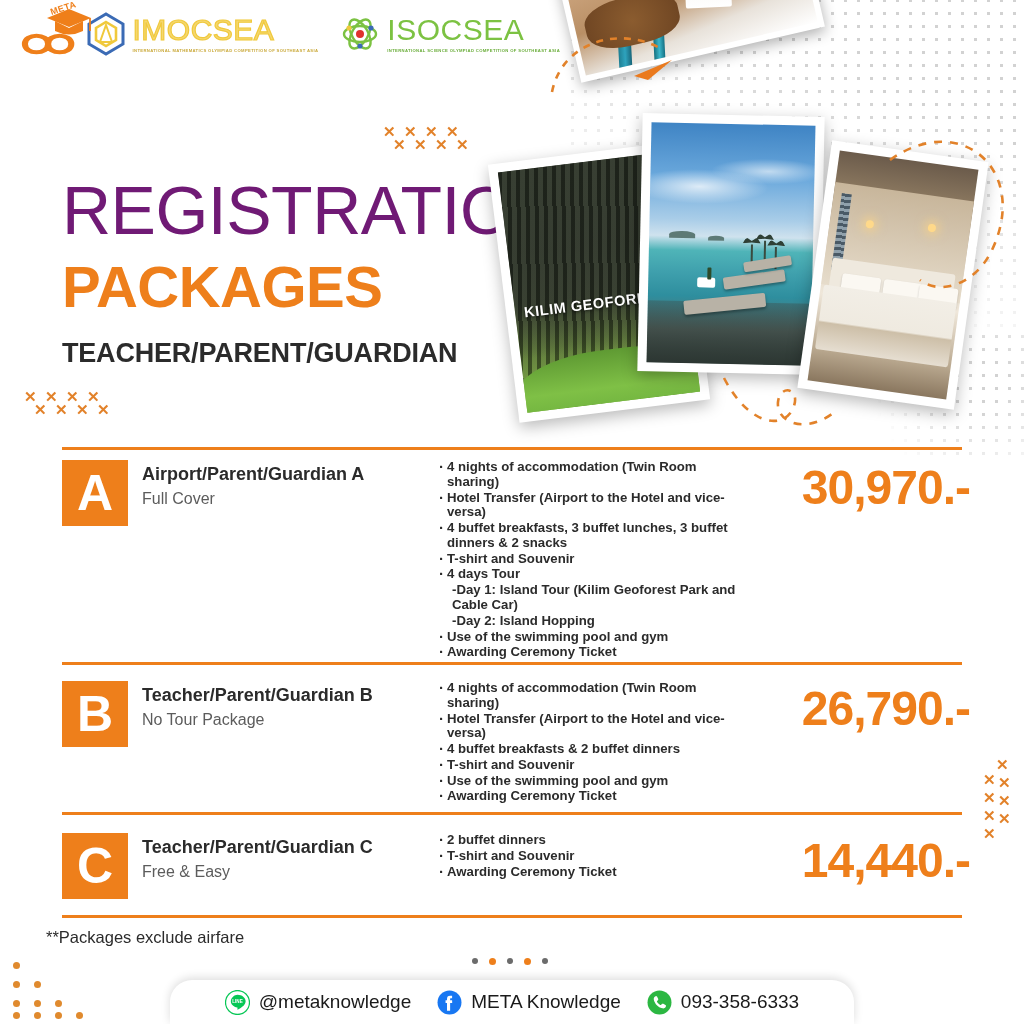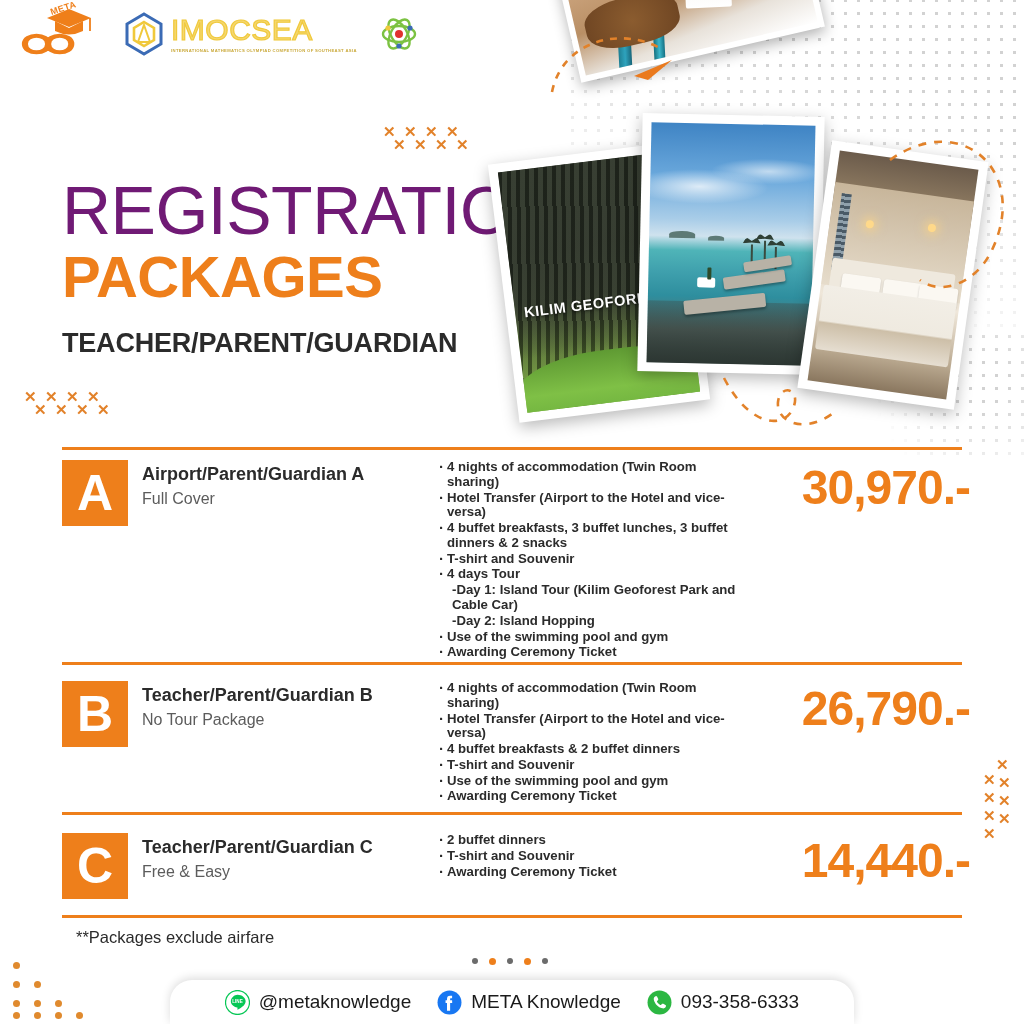--- a/index.html
+++ b/index.html
@@ -83,21 +83,21 @@
   .brand-sub.isoc { color: #6aad3a; }
 
   
   .title-block { position: absolute; left: 62px; top: 176px; }
   .t-line1 {
     font-size: 68px; font-weight: 400; color: #701a75;
     letter-spacing: -0.5px; line-height: 1.02;
   }
   .t-line2 {
     font-size: 58px; font-weight: 800; color: #ee7f1b;
-    letter-spacing: -0.5px; line-height: 1.05; margin-top: 2px;
+    letter-spacing: -0.5px; line-height: 1.05; margin-top: 12px;
   }
   .t-line3 {
     font-size: 27px; font-weight: 800; color: #2b2b2b;
     letter-spacing: -0.2px; margin-top: 20px;
   }
 
   
   .photo {
     position: absolute;
     background: #fff;
@@ -220,21 +220,21 @@
   }
   .feat li.sub { padding-left: 14px; }
   .feat li.sub::before { content: ""; }
   .price {
     position: absolute; right: -8px; top: 0;
     font-size: 48px; font-weight: 700; color: #ee7f1b;
     letter-spacing: -1px; white-space: nowrap;
   }
 
   .note {
-    position: absolute; left: 76px; top: 928px;
+    position: absolute; left: 46px; top: 928px;
     font-size: 16.5px; color: #2b2b2b; font-weight: 400;
   }
 
   
   .cdots { position: absolute; left: 472px; top: 958px; display: flex; gap: 11px; }
   .cdot { width: 6px; height: 6px; border-radius: 50%; background: #6b6b6b; }
   .cdot.on { background: #ee7f1b; width: 7px; height: 7px; }
 
   
   .footer {
@@ -287,20 +287,24 @@
         <g fill="none" stroke="#7cc242" stroke-width="2.4">
           <ellipse cx="20" cy="22" rx="16" ry="8"></ellipse>
           <ellipse cx="20" cy="22" rx="16" ry="8" transform="rotate(60 20 22)"></ellipse>
           <ellipse cx="20" cy="22" rx="16" ry="8" transform="rotate(120 20 22)"></ellipse>
         </g>
         <circle cx="20" cy="22" r="4" fill="#e0322e"></circle>
         <circle cx="9" cy="16" r="2.6" fill="#f0c93c"></circle>
         <circle cx="31" cy="16" r="2.6" fill="#3b6bb5"></circle>
         <circle cx="20" cy="34" r="2.6" fill="#3b6bb5"></circle>
       </svg>
+      <div class="brand-text">
+        <div class="brand-name isoc">ISOCSEA</div>
+        <div class="brand-sub isoc">INTERNATIONAL SCIENCE OLYMPIAD COMPETITION OF SOUTHEAST ASIA</div>
+      </div>
     </div>
   </div>
 
   <div id="photo-desk">
     <div class="inner">
       <div class="pencil" style="left:18%;top:-10%;width:13px;height:120%;background:linear-gradient(90deg,#1f7f93,#2ea3bd,#19667a);transform:rotate(10deg);"></div>
       <div class="pencil" style="left:33%;top:-10%;width:11px;height:120%;background:linear-gradient(90deg,#15707f,#3bb6c9,#147083);transform:rotate(10deg);"></div>
       <div class="pencil" style="left:50%;top:-20%;width:46px;height:80%;background:linear-gradient(180deg,#e9e3da,#ffffff);transform:rotate(10deg);"></div>
       <div style="position:absolute;left:4%;top:30%;width:40%;height:50%;background:radial-gradient(circle,#8b5c2f,#6d4422);border-radius:40%;"></div>
     </div>

